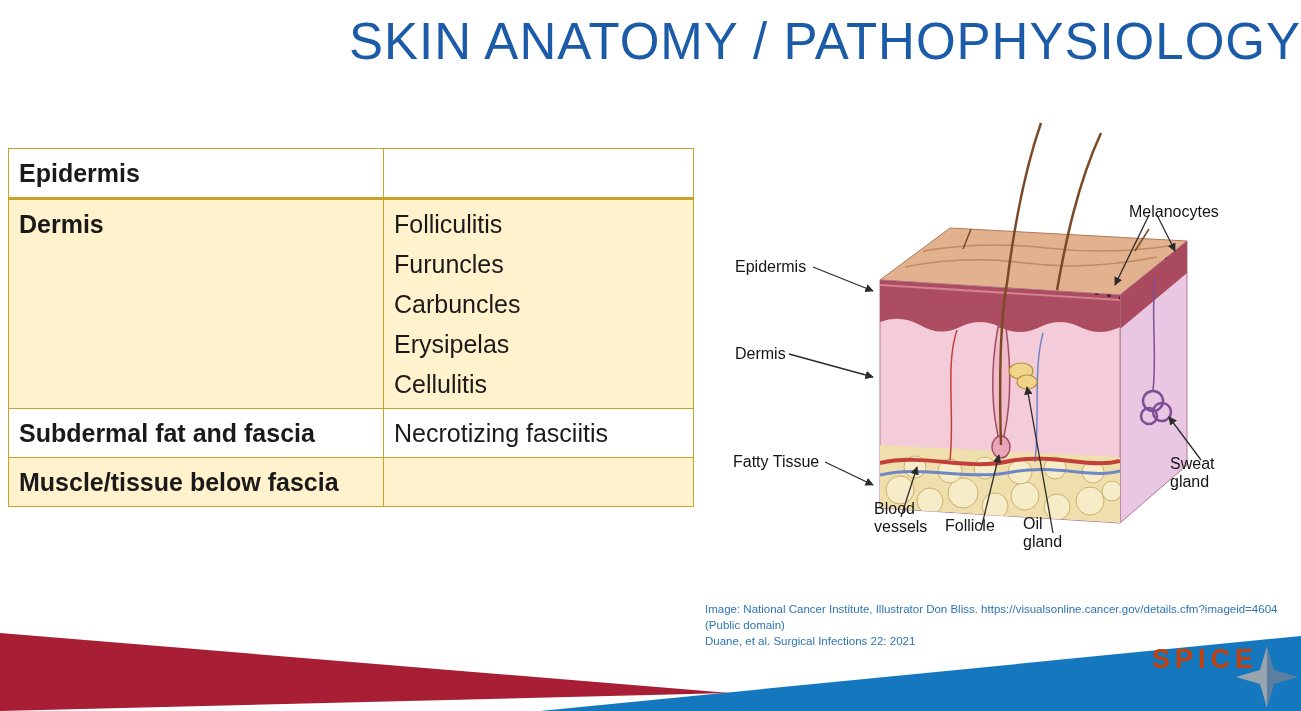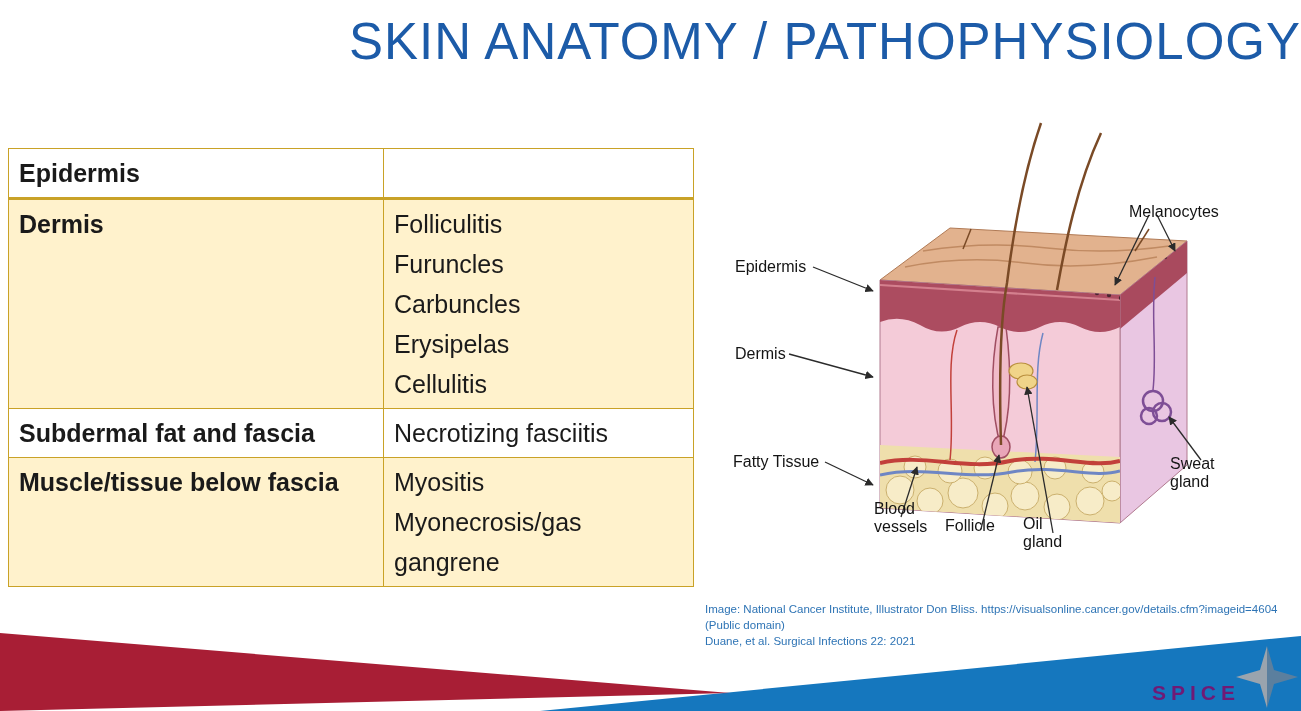--- a/index.html
+++ b/index.html
@@ -44,22 +44,22 @@
 
   
   .citation {
     position:absolute; left:705px; top:601px; width:600px;
     font-size:11.5px; line-height:16px; color:#2E74B5;
   }
 
   
   .footer-svg { position:absolute; left:0; top:631px; width:1301px; height:80px; }
   .logo-text {
-    position:absolute; left:1152px; top:681px; z-index:3;
-    color:#701a75; font-size:21px; font-weight:bold; letter-spacing:5px;
+    position:absolute; left:1152px; top:644px; z-index:3;
+    color:#c2410c; font-size:27px; font-weight:bold; letter-spacing:5px;
   }
   .logo-star { position:absolute; left:1236px; top:646px; width:62px; height:62px; z-index:4; }
 </style>
 </head>
 <body>
 
 <div class="slide">
 
   <h1 class="title">SKIN ANATOMY / PATHOPHYSIOLOGY</h1>
 
@@ -78,24 +78,20 @@
       </div>
     </div>
     <div class="tr">
       <div class="td layer">Subdermal fat and fascia</div>
       <div class="td cond">
         <div>Necrotizing fasciitis</div>
       </div>
     </div>
     <div class="tr band">
       <div class="td layer">Muscle/tissue below fascia</div>
-      <div class="td cond">
-        <div>Myositis</div>
-        <div>Myonecrosis/gas gangrene</div>
-      </div>
     </div>
   </div>
 
   <div class="figure">
     <svg class="fig-svg" viewBox="0 0 580 490" aria-hidden="true">
       <defs>
         <marker id="arr" viewBox="0 0 10 10" refX="9" refY="5" markerWidth="6.5" markerHeight="6.5" orient="auto">
           <path d="M0,0 L10,5 L0,10 Z" fill="#2b2b2b"></path>
         </marker>
         <clipPath id="frontClip">

